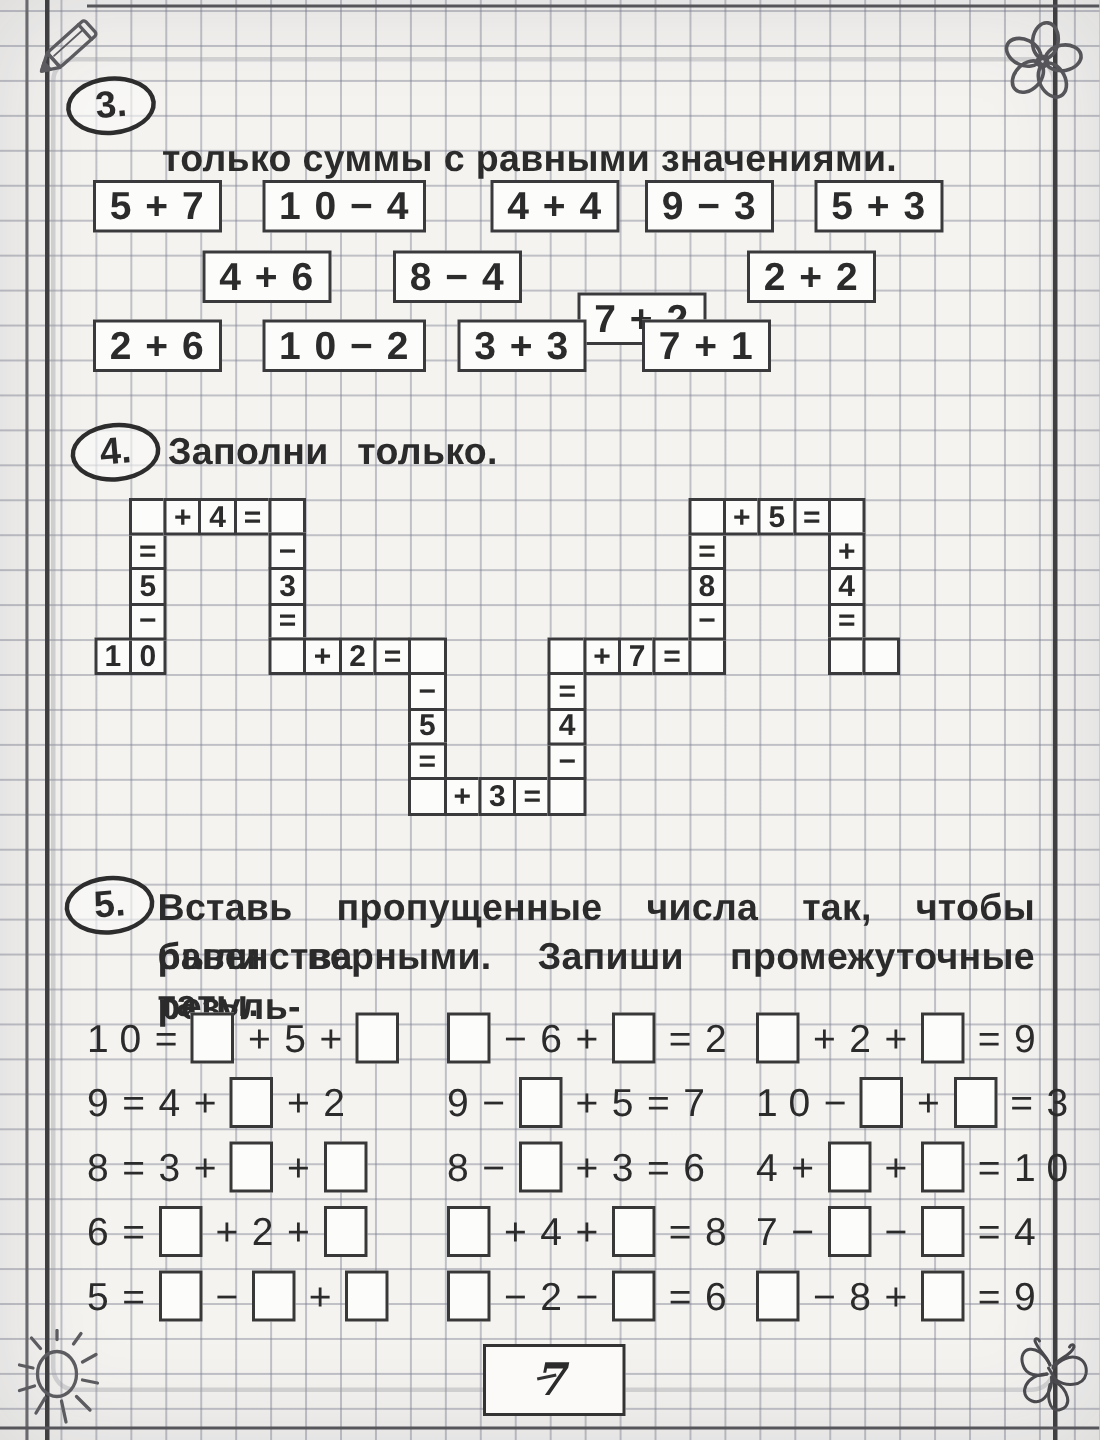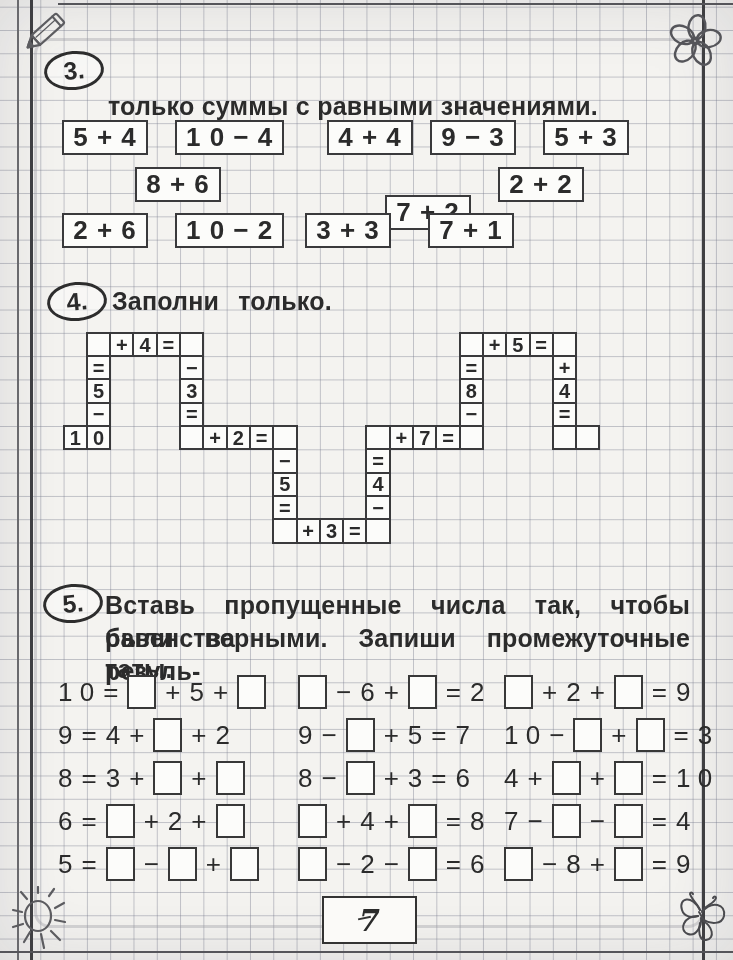--- a/index.html
+++ b/index.html
@@ -127,27 +127,28 @@
       <path d="M28 30 C26 24 20 20 18 14 C18 12 20 12 21 14"></path>
       <path d="M30 31 C34 25 42 24 44 18 C44 16 42 16 41 18"></path>
     </svg>
   </div>
 
   <div class="task-circle" style="left:44px;top:51px;">
       <span>3.</span>
     </div>
   <div class="task-line just" style="left:108px;top:90px;width:490px;">только суммы с равными значениями.</div>
 
-  <div class="expr" style="left:62px;top:120px;">5 + 4</div>
+  <div class="expr" style="left:62px;top:120px;">5 + 7</div>
   <div class="expr" style="left:175px;top:120px;">1 0 − 4</div>
   <div class="expr" style="left:327px;top:120px;">4 + 4</div>
   <div class="expr" style="left:430px;top:120px;">9 − 3</div>
   <div class="expr" style="left:543px;top:120px;">5 + 3</div>
 
-  <div class="expr" style="left:135px;top:167px;">8 + 6</div>
+  <div class="expr" style="left:135px;top:167px;">4 + 6</div>
+  <div class="expr" style="left:262px;top:167px;">8 − 4</div>
   <div class="expr" style="left:385px;top:167px;margin-top:28px;">7 + 2</div>
   <div class="expr" style="left:498px;top:167px;">2 + 2</div>
 
   <div class="expr" style="left:62px;top:213px;">2 + 6</div>
   <div class="expr" style="left:175px;top:213px;">1 0 − 2</div>
   <div class="expr" style="left:305px;top:213px;">3 + 3</div>
   <div class="expr" style="left:428px;top:213px;">7 + 1</div>
 
   <div class="task-circle" style="left:47px;top:282px;">
       <span>4.</span>

